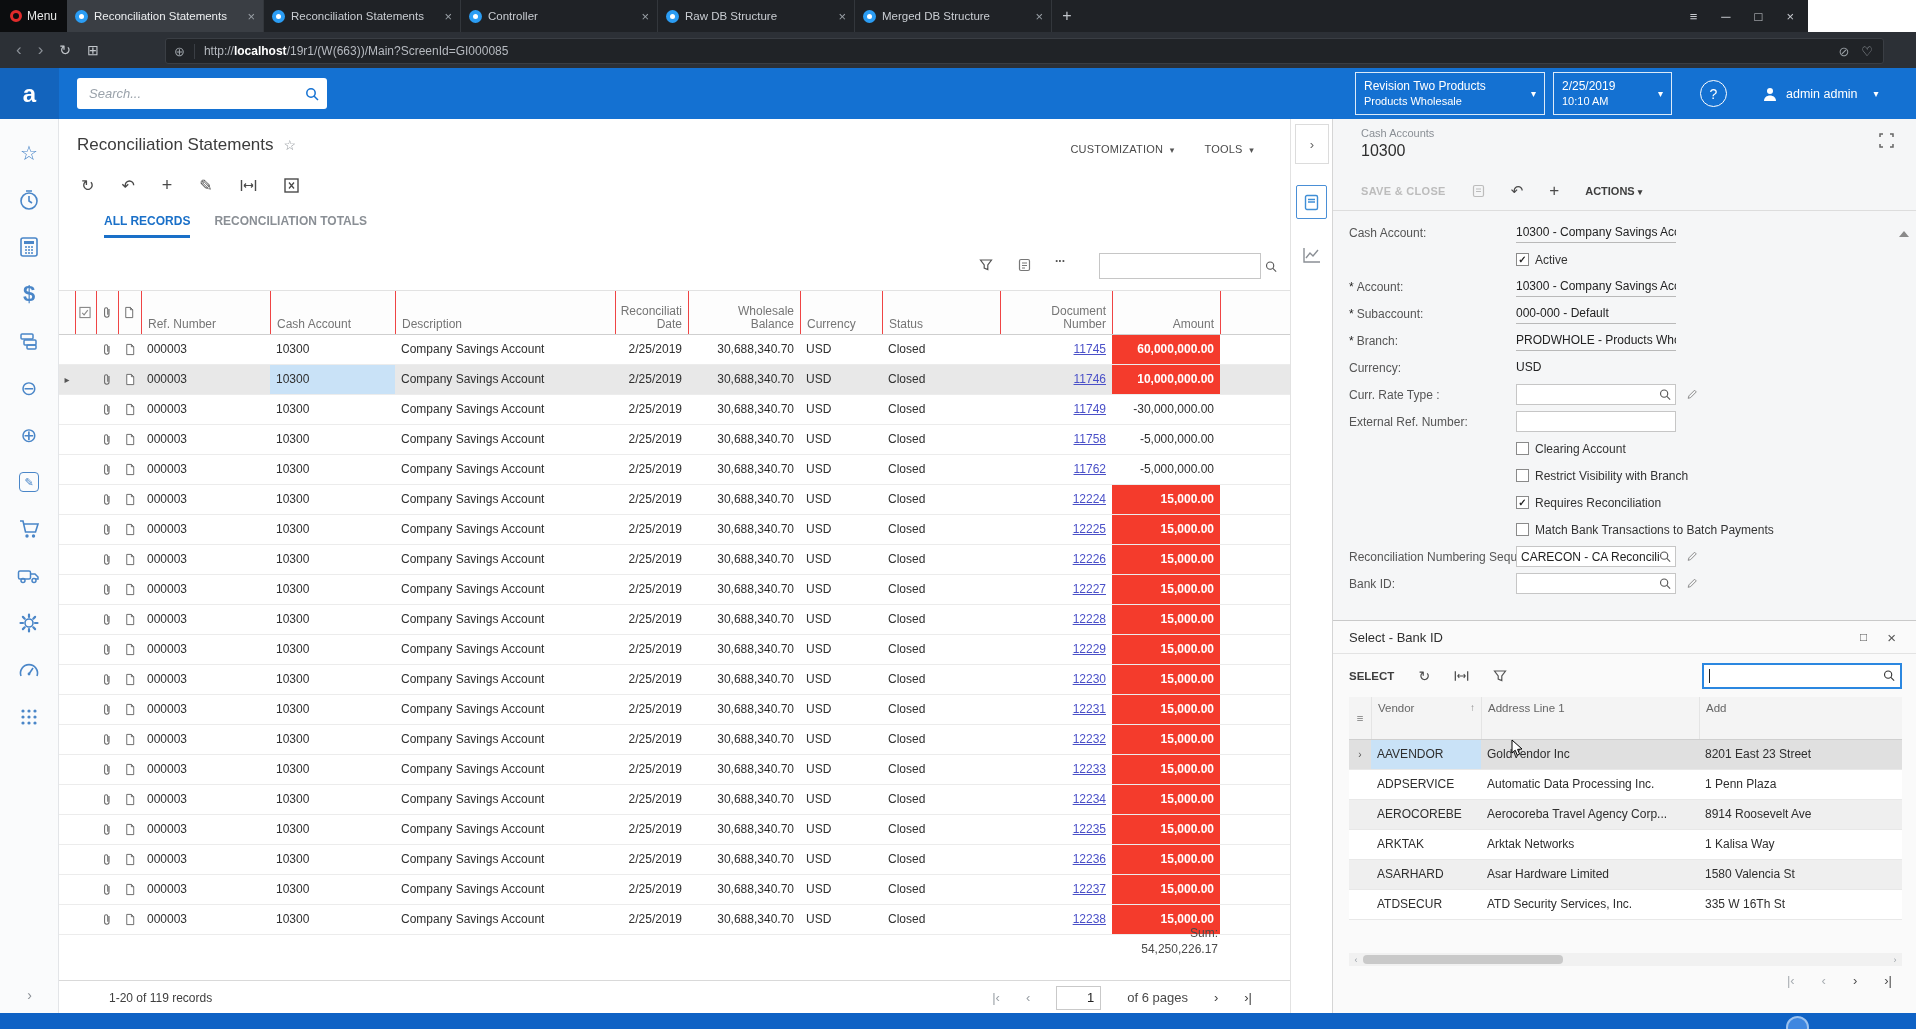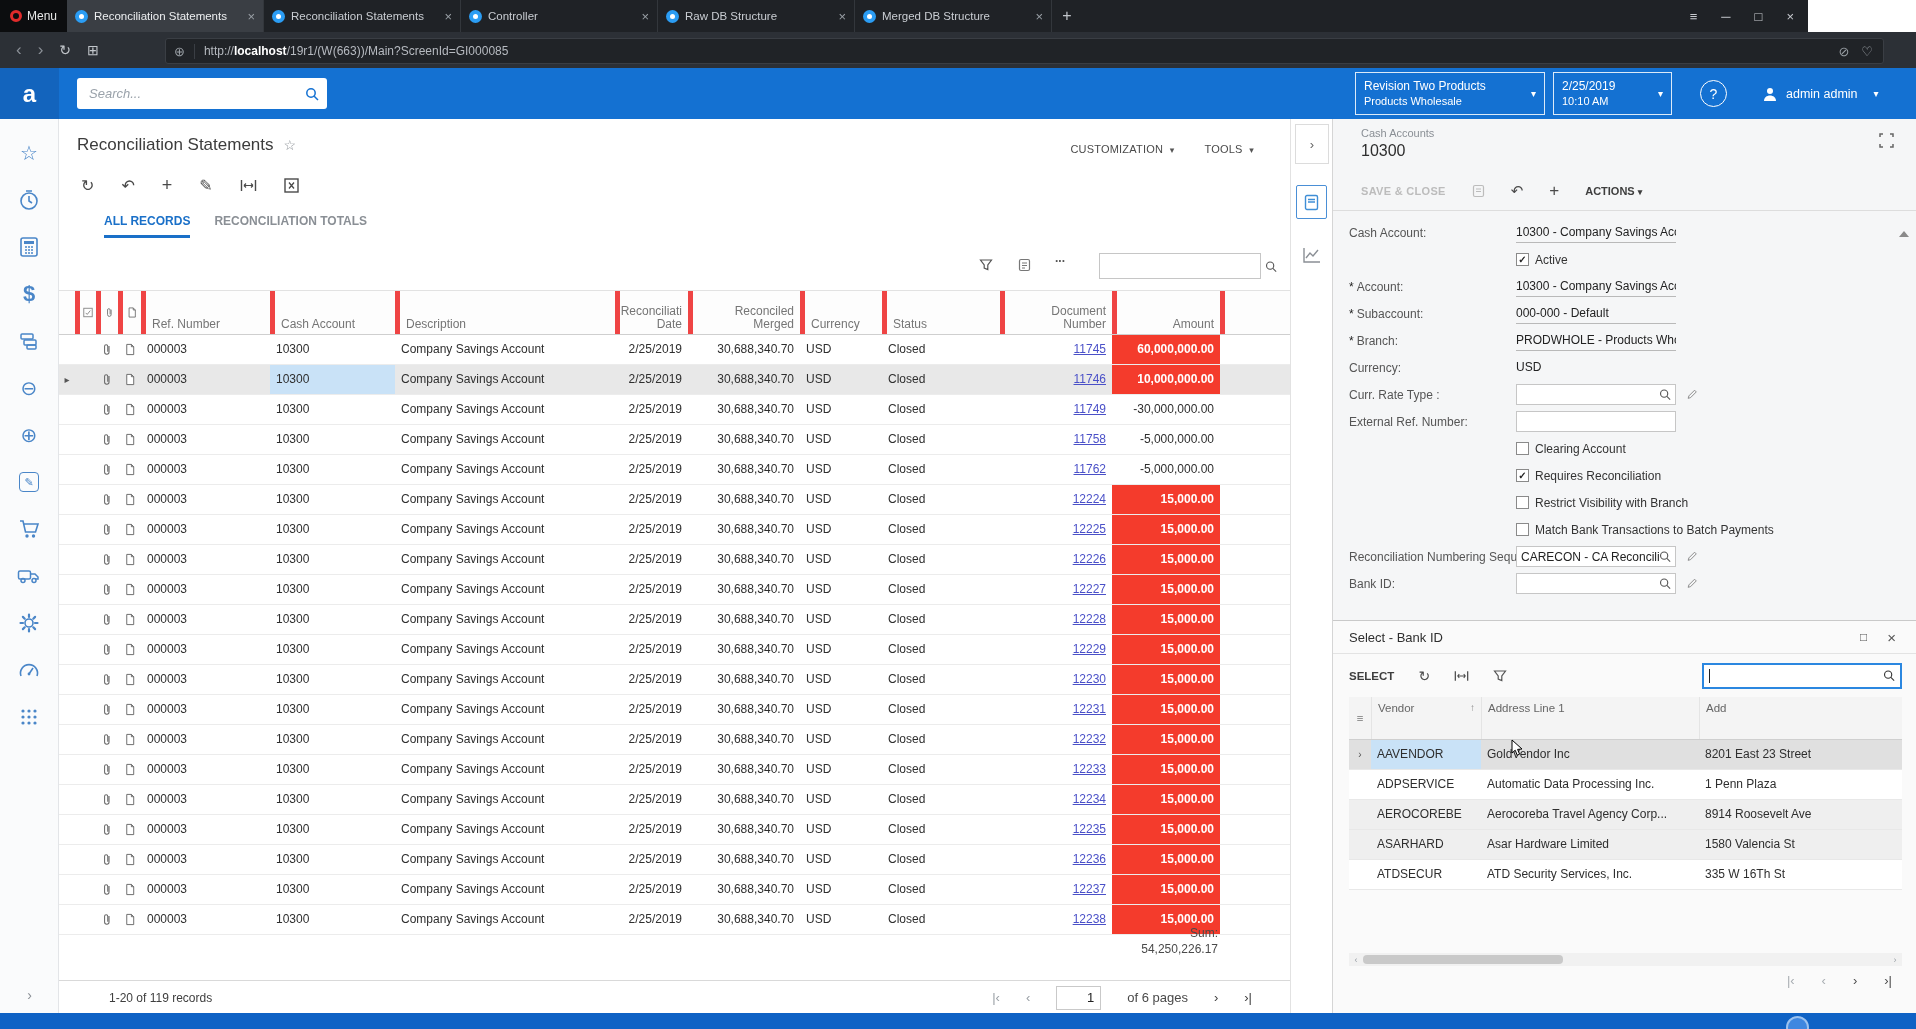--- a/index.html
+++ b/index.html
@@ -62,21 +62,21 @@
   .mtab.active{color:#1a70c8;border-bottom:3px solid #1a70c8}
   .filterrow{position:absolute;left:0px;top:132px;width:1231px;height:34px}
   .dragbox{position:absolute;left:18px;top:0;width:889px;height:30px;border:1px dashed #c9c9c9;box-sizing:border-box;display:flex;align-items:center;padding-left:12px;color:#8a8f95;font-style:italic;font-size:12px}
   .fric{position:absolute;top:7px;color:#555}
   .frsearch{position:absolute;left:1040px;top:2px;width:162px;height:26px;border:1px solid #c6c6c6;background:#fff;display:flex;align-items:center;box-sizing:border-box;padding:0 6px}
   .frsearch input{border:none;outline:none;flex:1;font-size:12px;background:transparent;font-family:"Liberation Sans",sans-serif}
 
   .gridwrap{position:absolute;left:0;top:171px;width:1231px}
   .gridhead,.gridrow{display:grid;grid-template-columns:16px 21px 22px 23px 129px 125px 220px 73px 112px 82px 118px 112px 108px 1fr}
   .gridhead{height:43px;border-top:1px solid #e2e2e2;border-bottom:1px solid #cfcfcf;background:#fdfdfd}
-  .gridhead .hc{display:flex;align-items:flex-end;padding:3px 6px;font-size:12px;color:#757575;line-height:13px;border-left:5px solid #ef4444;overflow:hidden}
+  .gridhead .hc{display:flex;align-items:flex-end;padding:3px 6px;font-size:12px;color:#757575;line-height:13px;border-left:1px solid #ef4444;overflow:hidden}
   .gridhead .hc:first-child{border-left:none}
   .gridhead .hc.r{justify-content:flex-end;text-align:right}
   .gridrow{height:29px;border-bottom:1px solid #ececec;background:#fff}
   .gridrow.sel{background:#e8e8e8}
   .gridrow .c{line-height:29px;padding:0 6px;white-space:nowrap;overflow:hidden;font-size:12px;color:#2e2e2e}
   .gridrow .c.icn{display:flex;align-items:center;justify-content:center;padding:0}
   .gridrow .c.r{text-align:right}
   .gridrow .c.ind{padding:0;text-align:center;color:#555;font-size:10px;line-height:29px}
   .gridrow .c.cashsel{background:#c9e2f7}
   .gridrow .c.amt.red{background:#f43b2c;color:#fff;font-weight:bold}
@@ -397,21 +397,21 @@
           <div class="hc" style="align-items:center;padding:0 4px">
             <svg class="ic12" viewBox="0 0 12 14">
               <path d="M2.5 1.5h5L10 4v8.5H2.5z" fill="#fff" stroke="#666" stroke-width="1"></path>
               <path d="M7.5 1.5V4H10" fill="none" stroke="#666" stroke-width="1"></path>
             </svg>
           </div>
           <div class="hc ">Ref. Number</div>
           <div class="hc ">Cash Account</div>
           <div class="hc ">Description</div>
           <div class="hc r">Reconciliati Date</div>
-          <div class="hc r">Reconciled Merged</div>
+          <div class="hc r">Wholesale Balance</div>
           <div class="hc ">Currency</div>
           <div class="hc ">Status</div>
           <div class="hc r">Document Number</div>
           <div class="hc r">Amount</div>
           <div class="hc"></div>
         </div>
       <div>
           <div class="gridrow">
             <div class="c ind"></div>
             <div class="c icn"></div>
@@ -1021,29 +1021,29 @@
         <div class="frow">
           <div class="flabel"></div>
           <span class="cbwrap">
             <span class="cb"></span>
             <span class="cblab">Clearing Account</span>
           </span>
         </div>
         <div class="frow">
           <div class="flabel"></div>
           <span class="cbwrap">
+            <span class="cb"></span>
+            <span class="cblab">Restrict Visibility with Branch</span>
+          </span>
+        </div>
+        <div class="frow">
+          <div class="flabel"></div>
+          <span class="cbwrap">
             <span class="cb on"></span>
             <span class="cblab">Requires Reconciliation</span>
-          </span>
-        </div>
-        <div class="frow">
-          <div class="flabel"></div>
-          <span class="cbwrap">
-            <span class="cb"></span>
-            <span class="cblab">Restrict Visibility with Branch</span>
           </span>
         </div>
         <div class="frow">
           <div class="flabel"></div>
           <span class="cbwrap">
             <span class="cb"></span>
             <span class="cblab">Match Bank Transactions to Batch Payments</span>
           </span>
         </div>
         <div class="frow">
@@ -1137,20 +1137,27 @@
             <span class="vc">1 Penn Plaza</span>
             <span class="vc"></span>
           </div>
           <div class="vrow alt">
             <span class="vc ind"></span>
             <span class="vc">AEROCOREBE</span>
             <span class="vc">Aerocoreba Travel Agency Corp...</span>
             <span class="vc">8914 Roosevelt Ave</span>
             <span class="vc"></span>
           </div>
+          <div class="vrow">
+            <span class="vc ind"></span>
+            <span class="vc">ARKTAK</span>
+            <span class="vc">Arktak Networks</span>
+            <span class="vc">1 Kalisa Way</span>
+            <span class="vc"></span>
+          </div>
           <div class="vrow alt">
             <span class="vc ind"></span>
             <span class="vc">ASARHARD</span>
             <span class="vc">Asar Hardware Limited</span>
             <span class="vc">1580 Valencia St</span>
             <span class="vc"></span>
           </div>
           <div class="vrow">
             <span class="vc ind"></span>
             <span class="vc">ATDSECUR</span>

